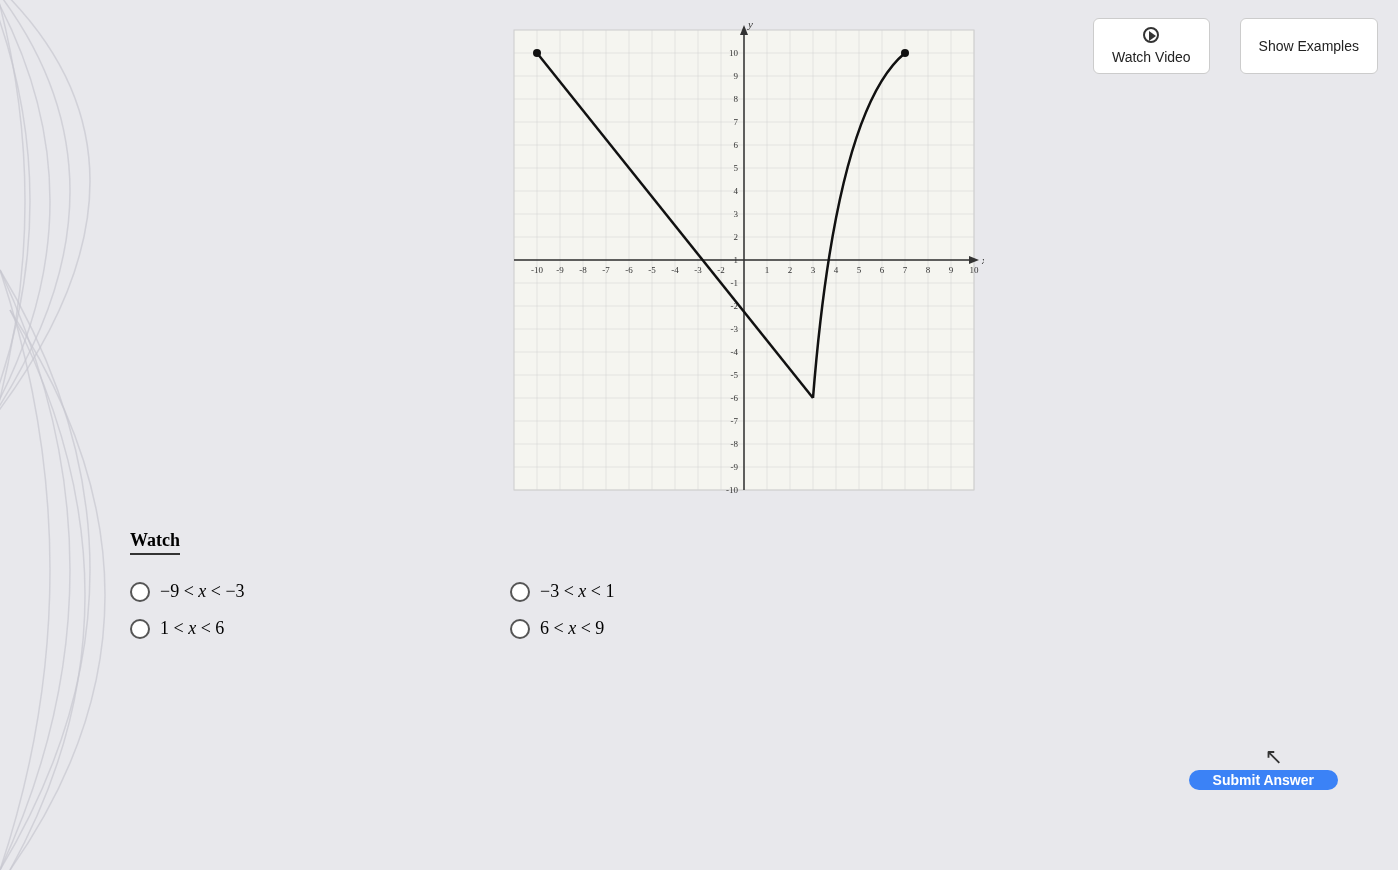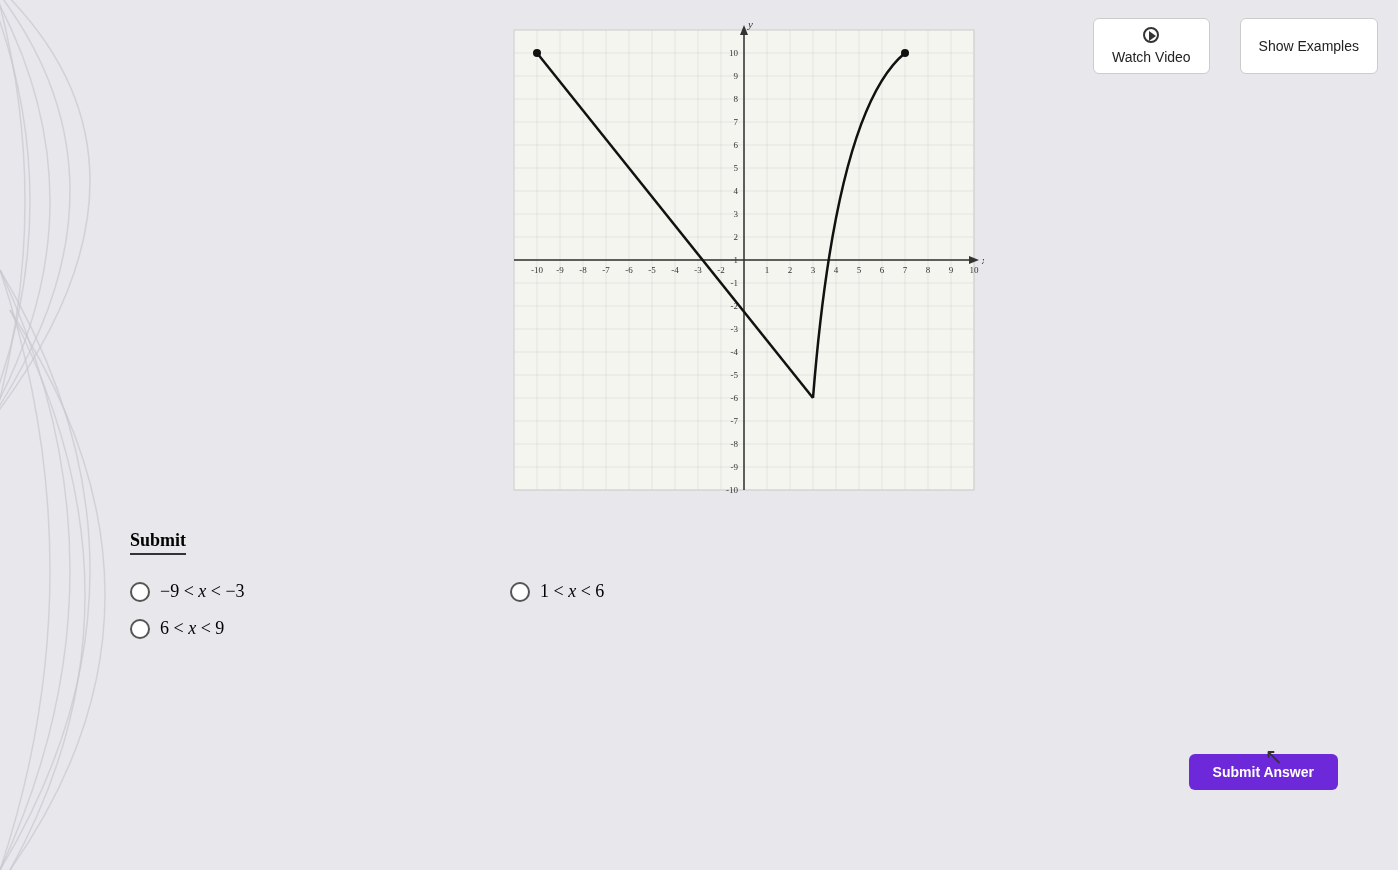--- a/index.html
+++ b/index.html
@@ -115,25 +115,25 @@
       border-radius: 50%;
       border: 2px solid #555;
       background: white;
       flex-shrink: 0;
     }
 
     .submit-btn {
       position: absolute;
       right: 60px;
       bottom: 80px;
-      padding: 10px 24px;
-      background: #6d28d9;
+      padding: 2px 24px;
+      background: #3b82f6;
       color: white;
       border: none;
-      border-radius: 6px;
+      border-radius: 14px;
       font-size: 14px;
       cursor: pointer;
       font-weight: 600;
     }
 
     .cursor-arrow {
       position: absolute;
       right: 115px;
       bottom: 100px;
       font-size: 22px;
@@ -289,30 +289,36 @@
       <line x1="23" y1="23" x2="299" y2="368" stroke="#111" stroke-width="2.5"></line>
 
       <path d="M 299 368 Q 322 80 391 23" fill="none" stroke="#111" stroke-width="2.5"></path>
 
       <circle cx="23" cy="23" r="4" fill="#111"></circle>
       <circle cx="391" cy="23" r="4" fill="#111"></circle>
     </svg>
   </div>
 
   <div class="answer-section">
-    <div class="answer-label">Submit</div>
+    <div class="answer-label">Watch</div>
     <div class="answer-options">
 
       <div class="answer-option">
         <div class="radio-circle"></div>
         <span>
           −9 &lt; <i>x</i> &lt; −3
         </span>
       </div>
 
+      <div class="answer-option">
+        <div class="radio-circle"></div>
+        <span>
+          −3 &lt; <i>x</i> &lt; 1
+        </span>
+      </div>
 
       <div class="answer-option">
         <div class="radio-circle"></div>
         <span>
           1 &lt; <i>x</i> &lt; 6
         </span>
       </div>
 
       <div class="answer-option">
         <div class="radio-circle"></div>

